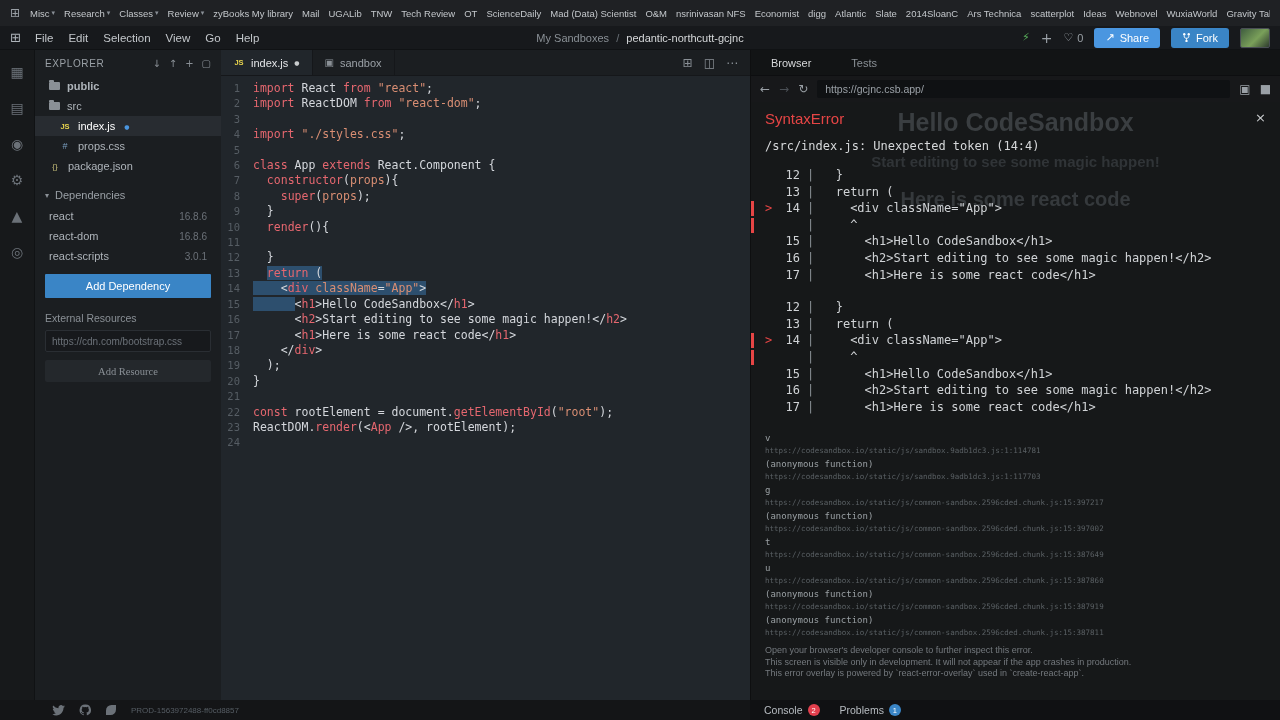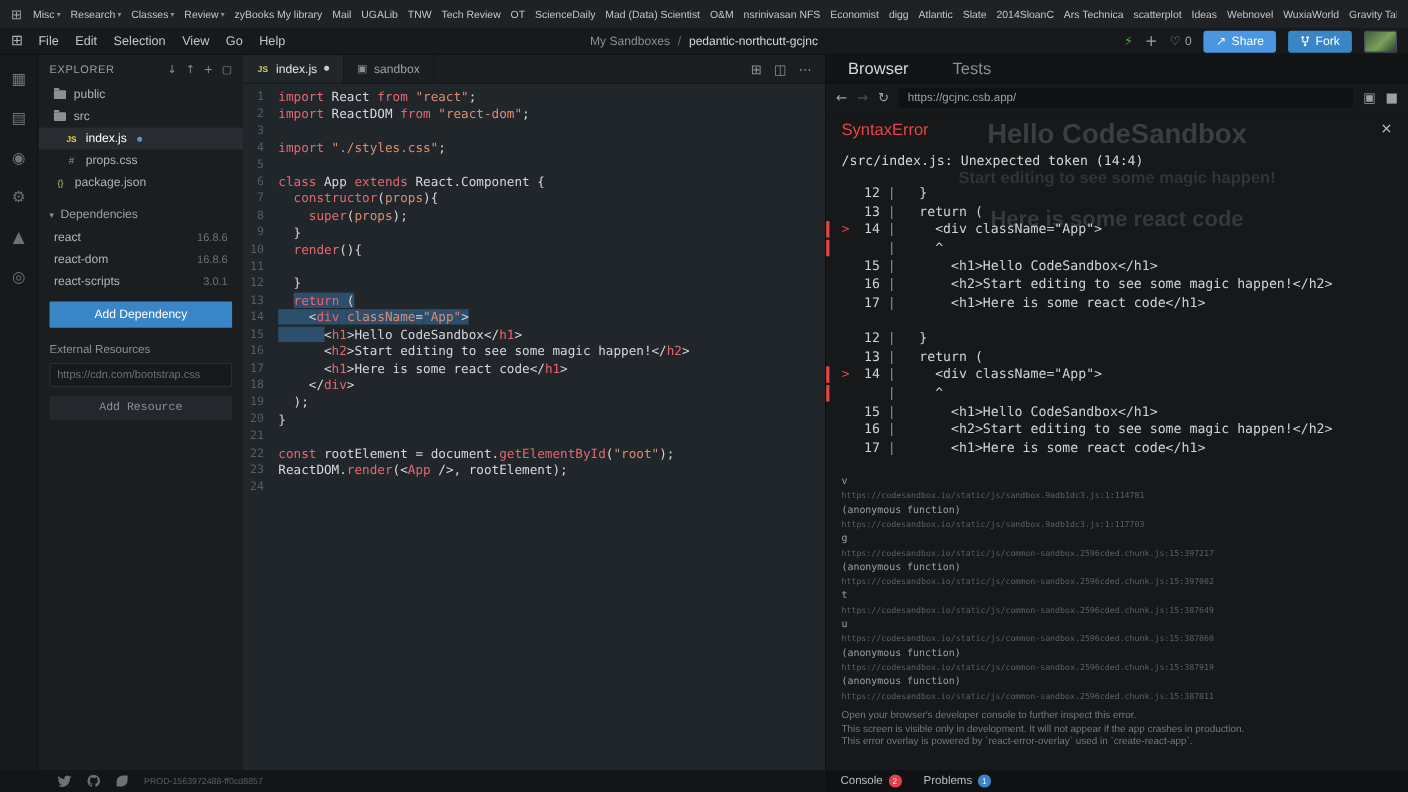--- a/index.html
+++ b/index.html
@@ -56,21 +56,21 @@
   .mod-dot { color:#4a96e0; font-size:6px; margin-left:2px; }
   .section-header { height:22px; display:flex; align-items:center; gap:6px; padding:0 10px; color:#9aa0a6; margin-top:8px; cursor:pointer; }
   .chev { font-size:8px; color:#8a9096; }
   .dep-row { height:20px; display:flex; align-items:center; padding:0 14px; color:#aeb4ba; cursor:pointer; }
   .dep-name { flex:1; }
   .dep-ver { color:#6b7178; font-size:10px; }
   .add-dep { margin:8px 10px 2px; height:24px; background:#3a85c6; color:#fff; border:none; border-radius:1px; font-size:11px; cursor:pointer; font-family:"Liberation Sans",sans-serif; }
   .ext-label { padding:12px 10px 6px; color:#8a9096; font-size:10.5px; }
   .ext-input { margin:0 10px; height:22px; background:#17191c; border:1px solid #2a2e33; border-radius:2px; color:#9aa0a6; font-size:10px; padding:0 6px; font-family:"Liberation Sans",sans-serif; }
   .ext-input::placeholder { color:#6b7178; }
-  .add-res { margin:8px 10px; height:22px; background:#24282c; color:#8a9096; border:none; border-radius:2px; font-size:10.5px; cursor:pointer; font-family:Liberation Mono, monospace; }
+  .add-res { margin:8px 10px; height:22px; background:#24282c; color:#8a9096; border:none; border-radius:2px; font-size:10.5px; cursor:pointer; font-family:Liberation Serif, serif; }
 
   
   .editor { flex:1; display:flex; flex-direction:column; background:#21262b; min-width:0; }
   .tabbar { flex:0 0 26px; background:#1b1e21; display:flex; align-items:stretch; border-bottom:1px solid #15171a; }
   .editor-tabs { display:flex; }
   .tab { display:flex; align-items:center; gap:6px; padding:0 12px; font-size:11px; color:#9aa0a6; border-right:1px solid #15171a; cursor:pointer; }
   .tab.active { background:#21262b; color:#e3e5e8; }
   .tab-box { font-size:10px; color:#8a9096; }
   .tab-dot { color:#c9ccce; font-size:6px; }
   .tab-actions { margin-left:auto; display:flex; align-items:center; gap:11px; padding:0 12px; color:#8a9096; font-size:12px; }
@@ -79,21 +79,21 @@
   .cl { display:flex; white-space:pre; }
   .ln { flex:0 0 32px; text-align:right; padding-right:13px; color:#565d64; font-size:10.5px; }
   .lt { white-space:pre; }
   .tk-k { color:#e5676f; }
   .tk-s { color:#d98e73; }
   .tk-p { color:#d4d7dc; }
   .sel { background:#2d4f6e; }
 
   
   .preview { flex:0 0 530px; display:flex; flex-direction:column; background:#151718; border-left:1px solid #0e0f10; min-width:0; }
-  .pv-tabs { flex:0 0 26px; background:#121415; display:flex; font-size:15px; color:#8a9096; border-bottom:1px solid #0d0e10; }
+  .pv-tabs { flex:0 0 26px; background:#121415; display:flex; font-size:11px; color:#8a9096; border-bottom:1px solid #0d0e10; }
   .pv-tab { padding:0 20px; height:100%; display:flex; align-items:center; cursor:pointer; }
   .pv-tab.active { color:#d6d8da; }
   .navbar { flex:0 0 26px; background:#17181a; display:flex; align-items:center; padding:0 9px; gap:9px; color:#9aa0a6; }
   .nav-btn { font-size:12px; cursor:pointer; }
   .nav-btn.dis { color:#4a4f55; }
   .url { flex:1; height:18px; background:#0f1113; border-radius:2px; display:flex; align-items:center; padding:0 8px; font-size:10.5px; color:#9aa0a6; overflow:hidden; white-space:nowrap; }
   .pv-content { flex:1; position:relative; overflow:hidden; background:#161819; }
   .ghost { position:absolute; top:4px; left:0; right:0; text-align:center; font-weight:700; }
   .ghost-h1 { font-size:25px; color:#3a3e41; margin-top:2px; }
   .ghost-h2 { font-size:15px; color:#303437; margin-top:16px; }
@@ -271,21 +271,21 @@
       <div class="explorer-header">
         <span class="ex-title">EXPLORER</span>
         <div class="ex-actions" id="explorer-actions">
             <span class="ex-act glyph">↓</span>
             <span class="ex-act glyph">↑</span>
             <span class="ex-act glyph">+</span>
             <span class="ex-act glyph">▢</span>
           </div>
       </div>
       <div id="file-list">
-          <div class="file-row" style="padding-left: 14px;">
+          <div class="file-row" style="padding-left: 14px; font-weight: bold;">
             <span class="icon-folder"></span>
             <span>public</span>
           </div>
           <div class="file-row" style="padding-left: 14px;">
             <span class="icon-folder"></span>
             <span>src</span>
           </div>
           <div class="file-row selected" style="padding-left: 24px;">
             <span class="ft ft-js">JS</span>
             <span>index.js</span>

